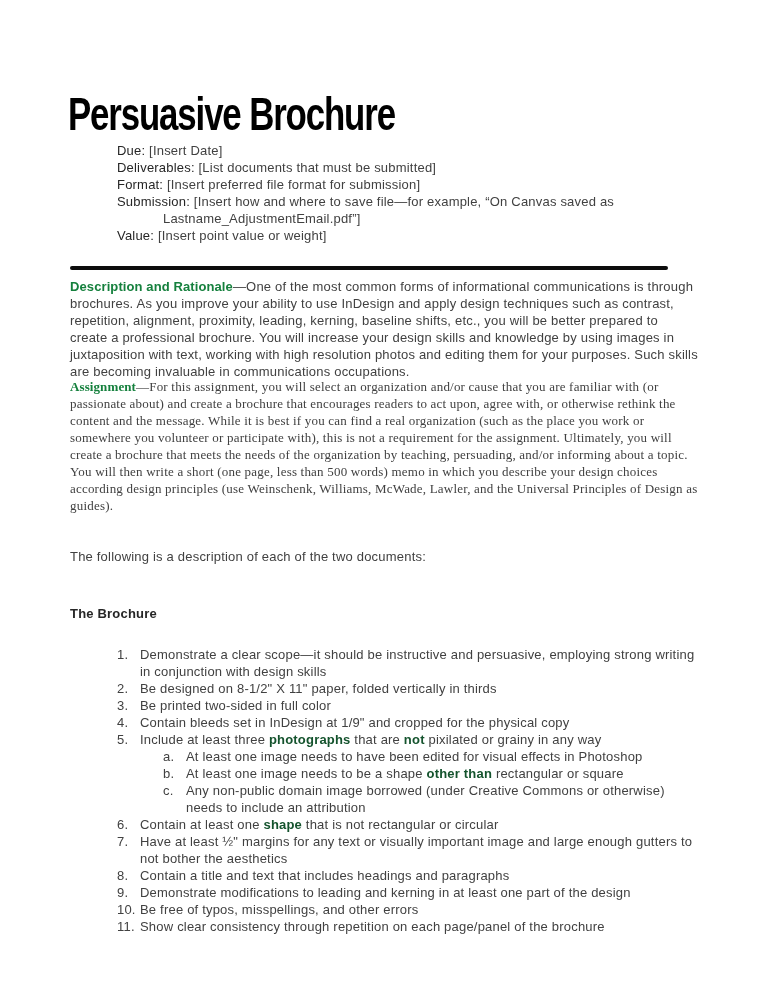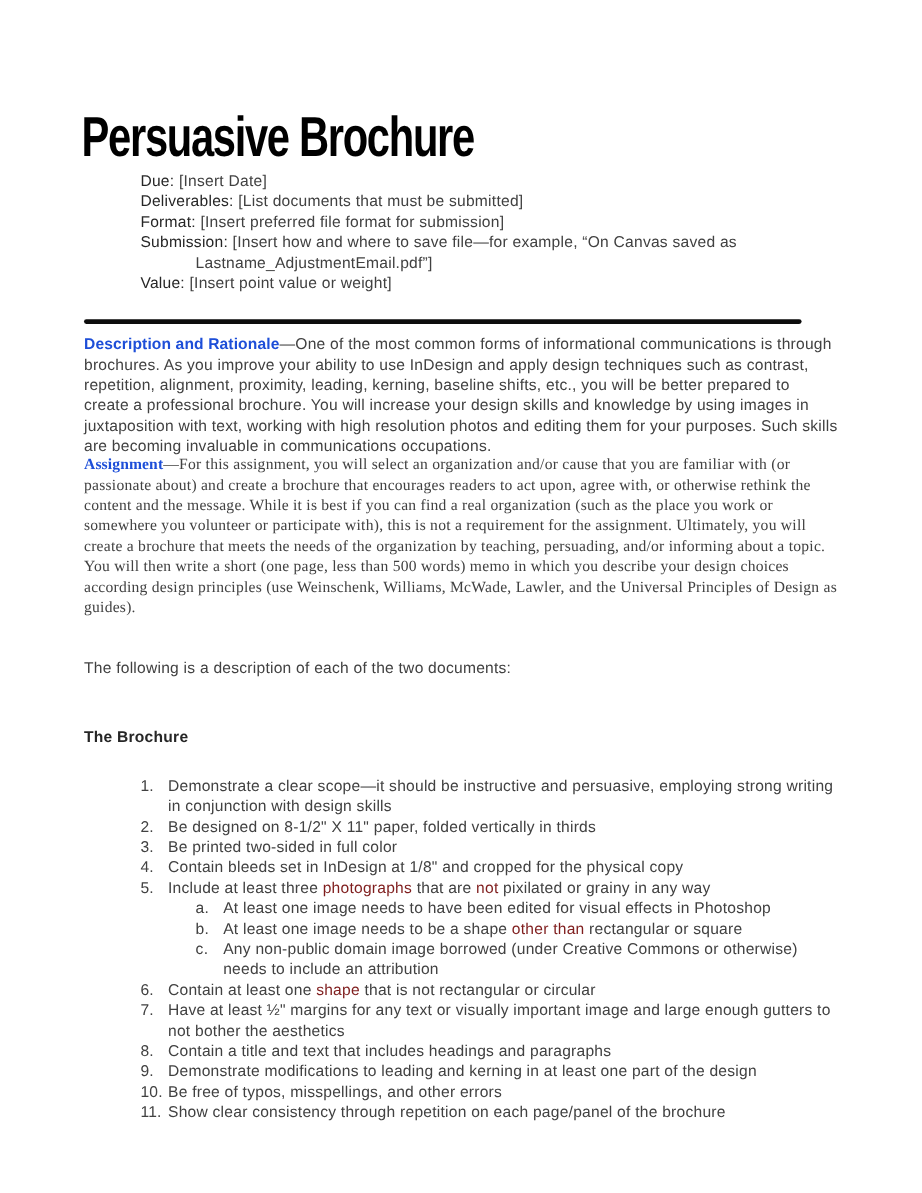--- a/index.html
+++ b/index.html
@@ -63,21 +63,21 @@
     left: 70px;
     width: 628px;
     margin: 0;
     font-size: 13px;
     line-height: 17px;
     letter-spacing: 0.2px;
     text-align: left;
   }
   .para .runin {
     font-weight: bold;
-    color: #1d4ed8;
+    color: #15803d;
     letter-spacing: 0.1px;
   }
   .para-description { top: 278px; }
   .para-assignment  { top: 378px; font-family: Liberation Serif, serif; }
   .intro-line {
     position: absolute;
     left: 70px;
     top: 548px;
     margin: 0;
     font-size: 13px;
@@ -121,22 +121,22 @@
     margin-left: 46px;
   }
   .marker {
     flex: 0 0 23px;
     width: 23px;
   }
   .item-text {
     flex: 1 1 auto;
   }
   .item-text b {
-    font-weight: normal;
-    color: #7f1d1d;
+    font-weight: bold;
+    color: #14532d;
   }
 </style>
 </head>
 <body>
 
 <div class="page">
 
   <h1 class="doc-title">Persuasive Brochure</h1>
 
   <div class="meta">
@@ -173,21 +173,21 @@
         <span class="item-text"><span>Be designed on 8-1/2" X 11" paper, folded vertically in thirds</span></span>
       </div>
 
   <div class="list-row">
         <span class="marker">3.</span>
         <span class="item-text"><span>Be printed two-sided in full color</span></span>
       </div>
 
   <div class="list-row">
         <span class="marker">4.</span>
-        <span class="item-text"><span>Contain bleeds set in InDesign at 1/8" and cropped for the physical copy</span></span>
+        <span class="item-text"><span>Contain bleeds set in InDesign at 1/9" and cropped for the physical copy</span></span>
       </div>
 
   <div class="list-row">
         <span class="marker">5.</span>
         <span class="item-text"><span>Include at least three </span><b>photographs</b><span> that are </span><b>not</b><span> pixilated or grainy in any way</span></span>
       </div>
 
   <div class="list-row sub">
         <span class="marker">a.</span>
         <span class="item-text"><span>At least one image needs to have been edited for visual effects in Photoshop</span></span>

